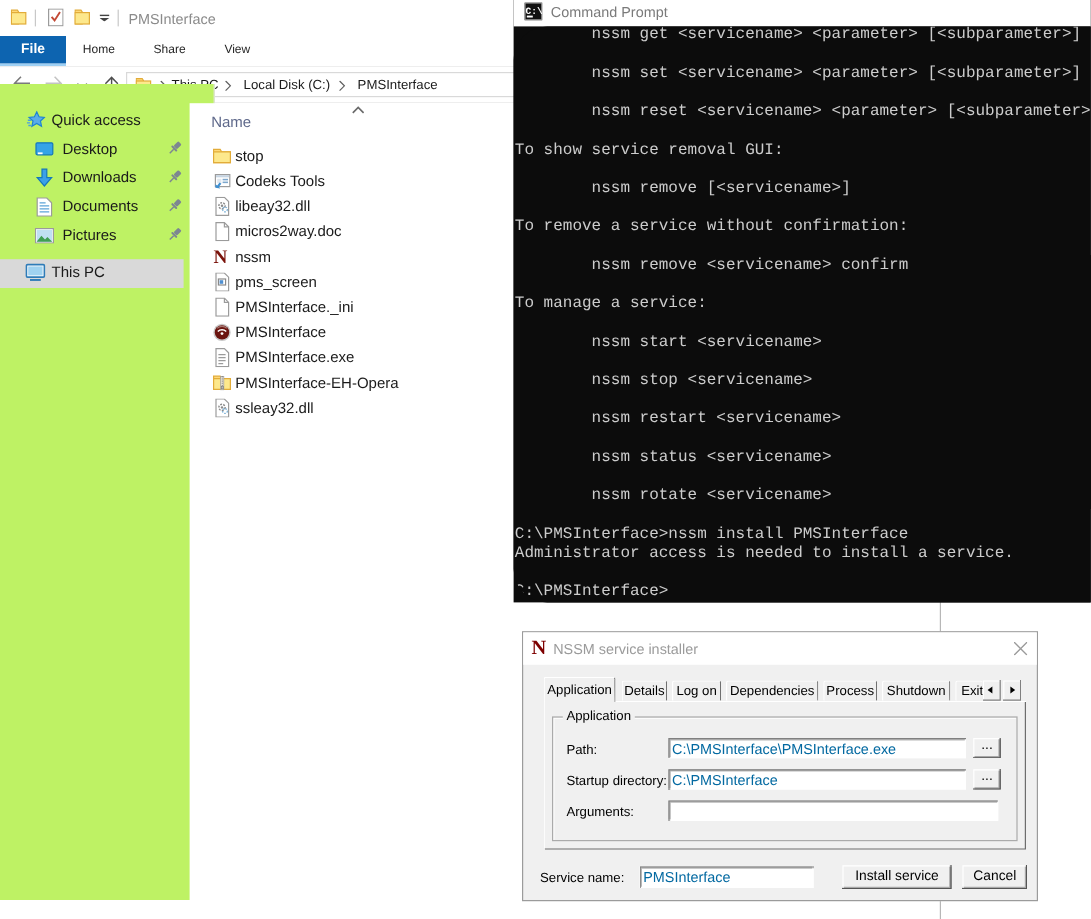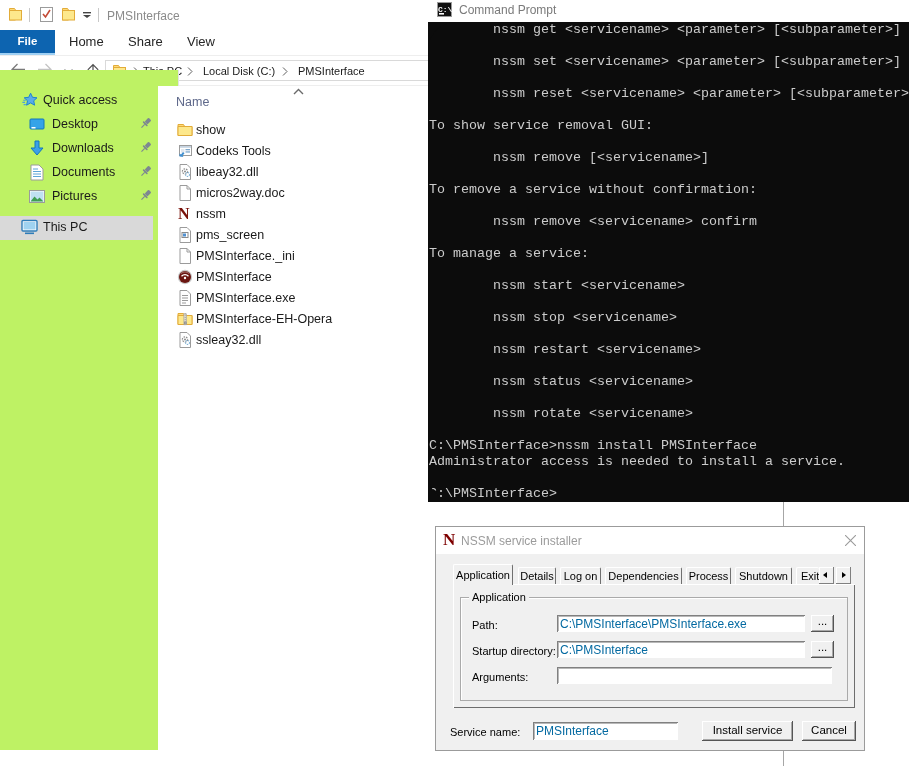--- a/index.html
+++ b/index.html
@@ -10,21 +10,21 @@
 
   
   #explorer { left:0; top:0; width:784px; height:766px; background:#fff; border-right:1px solid #a6a6a6; }
   .etitle { left:0; top:0; width:100%; height:30px; background:#fff; }
   .etitle .ttext { left:107px; top:9px; color:#8b8b8b; font-size:12px; }
   .qsep { top:8px; width:1px; height:14px; background:#c8c8c8; }
   .ribbon { left:0; top:30px; width:100%; height:26px; background:#fff; }
   .ftab { left:0; top:0; width:55px; height:23px; background:#0d64b0; color:#fff;
       font-size:11.5px; font-weight:bold; text-align:center; line-height:23px; }
   .ftabu { left:0; top:23px; width:55px; height:3px; background:#9ed0f4; }
-  .rtab { top:0; height:23px; font-size:13px; color:#262626; line-height:23px; }
+  .rtab { top:0; height:23px; font-size:10px; color:#262626; line-height:23px; }
   .addrrow { left:0; top:56px; width:100%; height:30px; background:#fff; }
   .addrbox { left:105px; top:4px; width:668px; height:21px; background:#fff; border:1px solid #d9d9d9; }
   .crumb { font-size:11px; color:#1a1a1a; top:4px; }
   .chev { top:6px; }
   .hline { left:0; width:784px; height:1px; background:#eeeeee; }
 
   
   #nav { left:0; top:70px; width:179px; height:680px; background:#bef264; border-right:1px solid #e3e3e3; }
   .nitem { left:0; width:152px; height:24px; }
   .nitem .txt { position:absolute; font-size:12.5px; color:#1a1a1a; top:4px; }
@@ -215,21 +215,21 @@
     <div id="files" class="abs">
       <div class="fhead">Name</div>
       <svg class="abs" style="left:135px;top:2px" width="11" height="7" viewBox="0 0 11 7">
         <path d="M1 6l4.5-4.5L10 6" stroke="#6a6a6a" stroke-width="1.4" fill="none"></path>
       </svg>
       <div class="frow" style="top:34px">
         <svg width="16" height="16" viewBox="0 0 16 16">
           <path d="M1 2.5h5.5l1.2 2H15v9H1z" fill="#ffd978" stroke="#e2ac39"></path>
           <path d="M1 4.5h14v9H1z" fill="#fde88c" stroke="#e2ac39"></path>
         </svg>
-        <div class="fname">show</div>
+        <div class="fname">stop</div>
       </div>
       <div class="frow" style="top:55px">
         <svg width="16" height="16" viewBox="0 0 16 16">
           <rect x="2.5" y="2.5" width="12" height="10" fill="#fff" stroke="#9b9b9b"></rect>
           <rect x="3" y="3" width="11" height="1.8" fill="#c6d4e2"></rect>
           <rect x="8.5" y="6" width="4.5" height="1.3" fill="#7da7cc"></rect>
           <rect x="8.5" y="8.3" width="4.5" height="1.3" fill="#7da7cc"></rect>
           <rect x="4" y="6" width="3.5" height="3.6" fill="#dfe7ef"></rect>
           <path d="M2.5 13.5v-3l1.5 1 2-2.5 1.5 1.2-2 2.5 1 1.3z" fill="#3f8fd0"></path>
         </svg>

